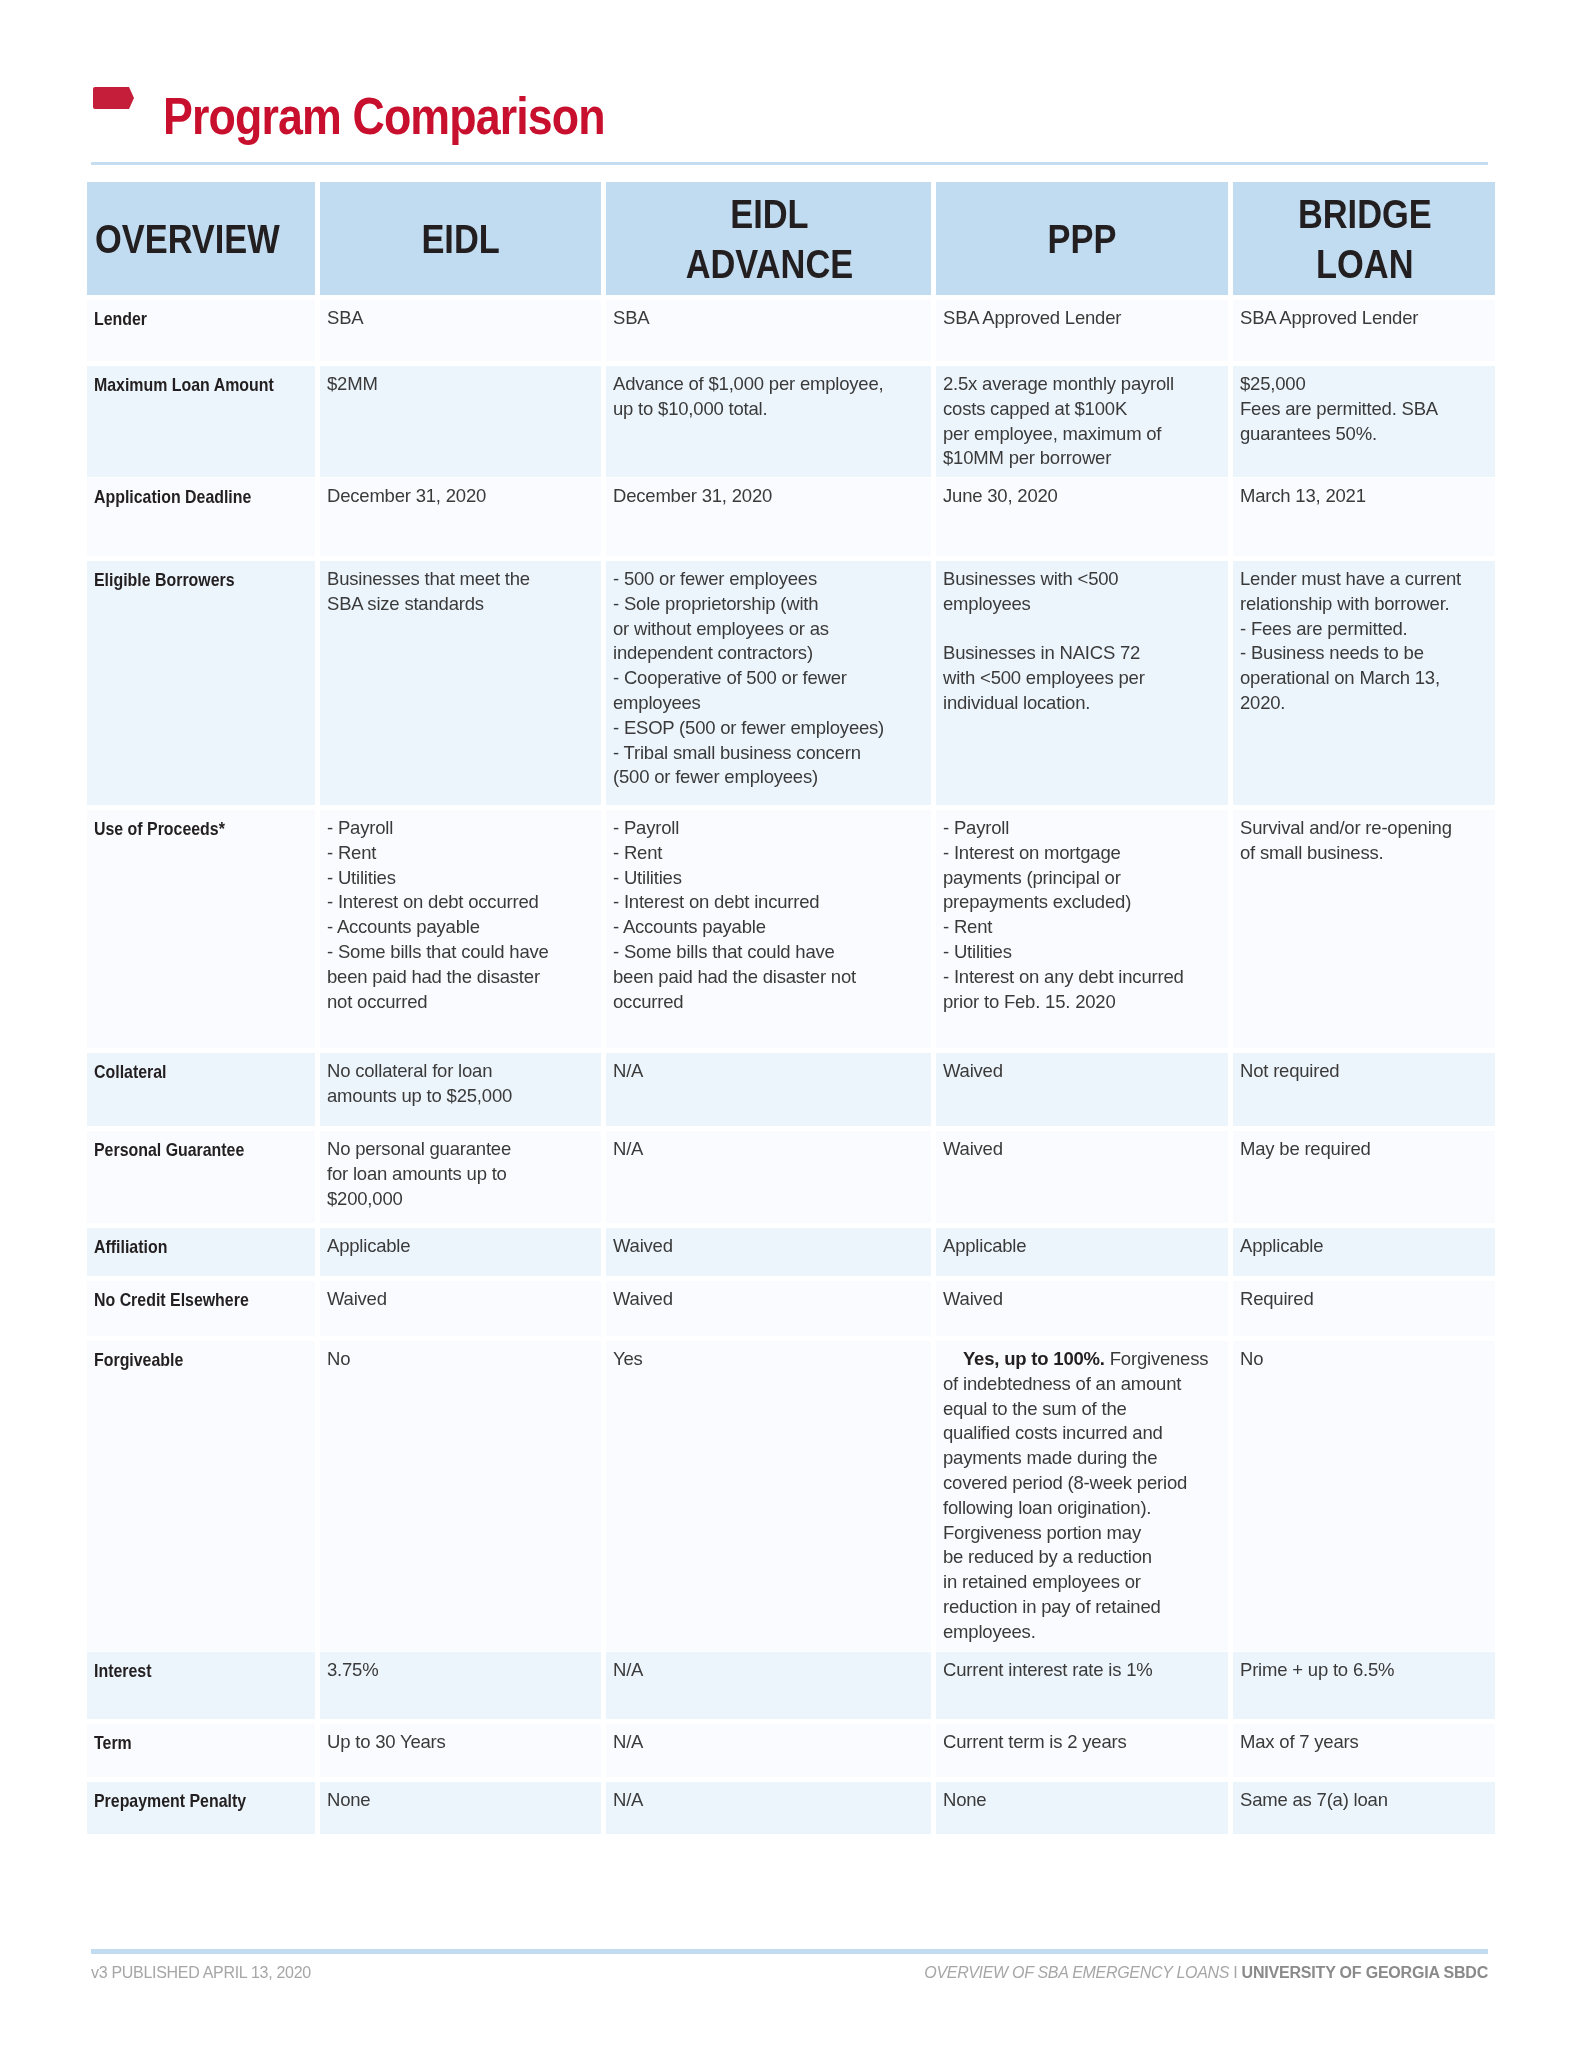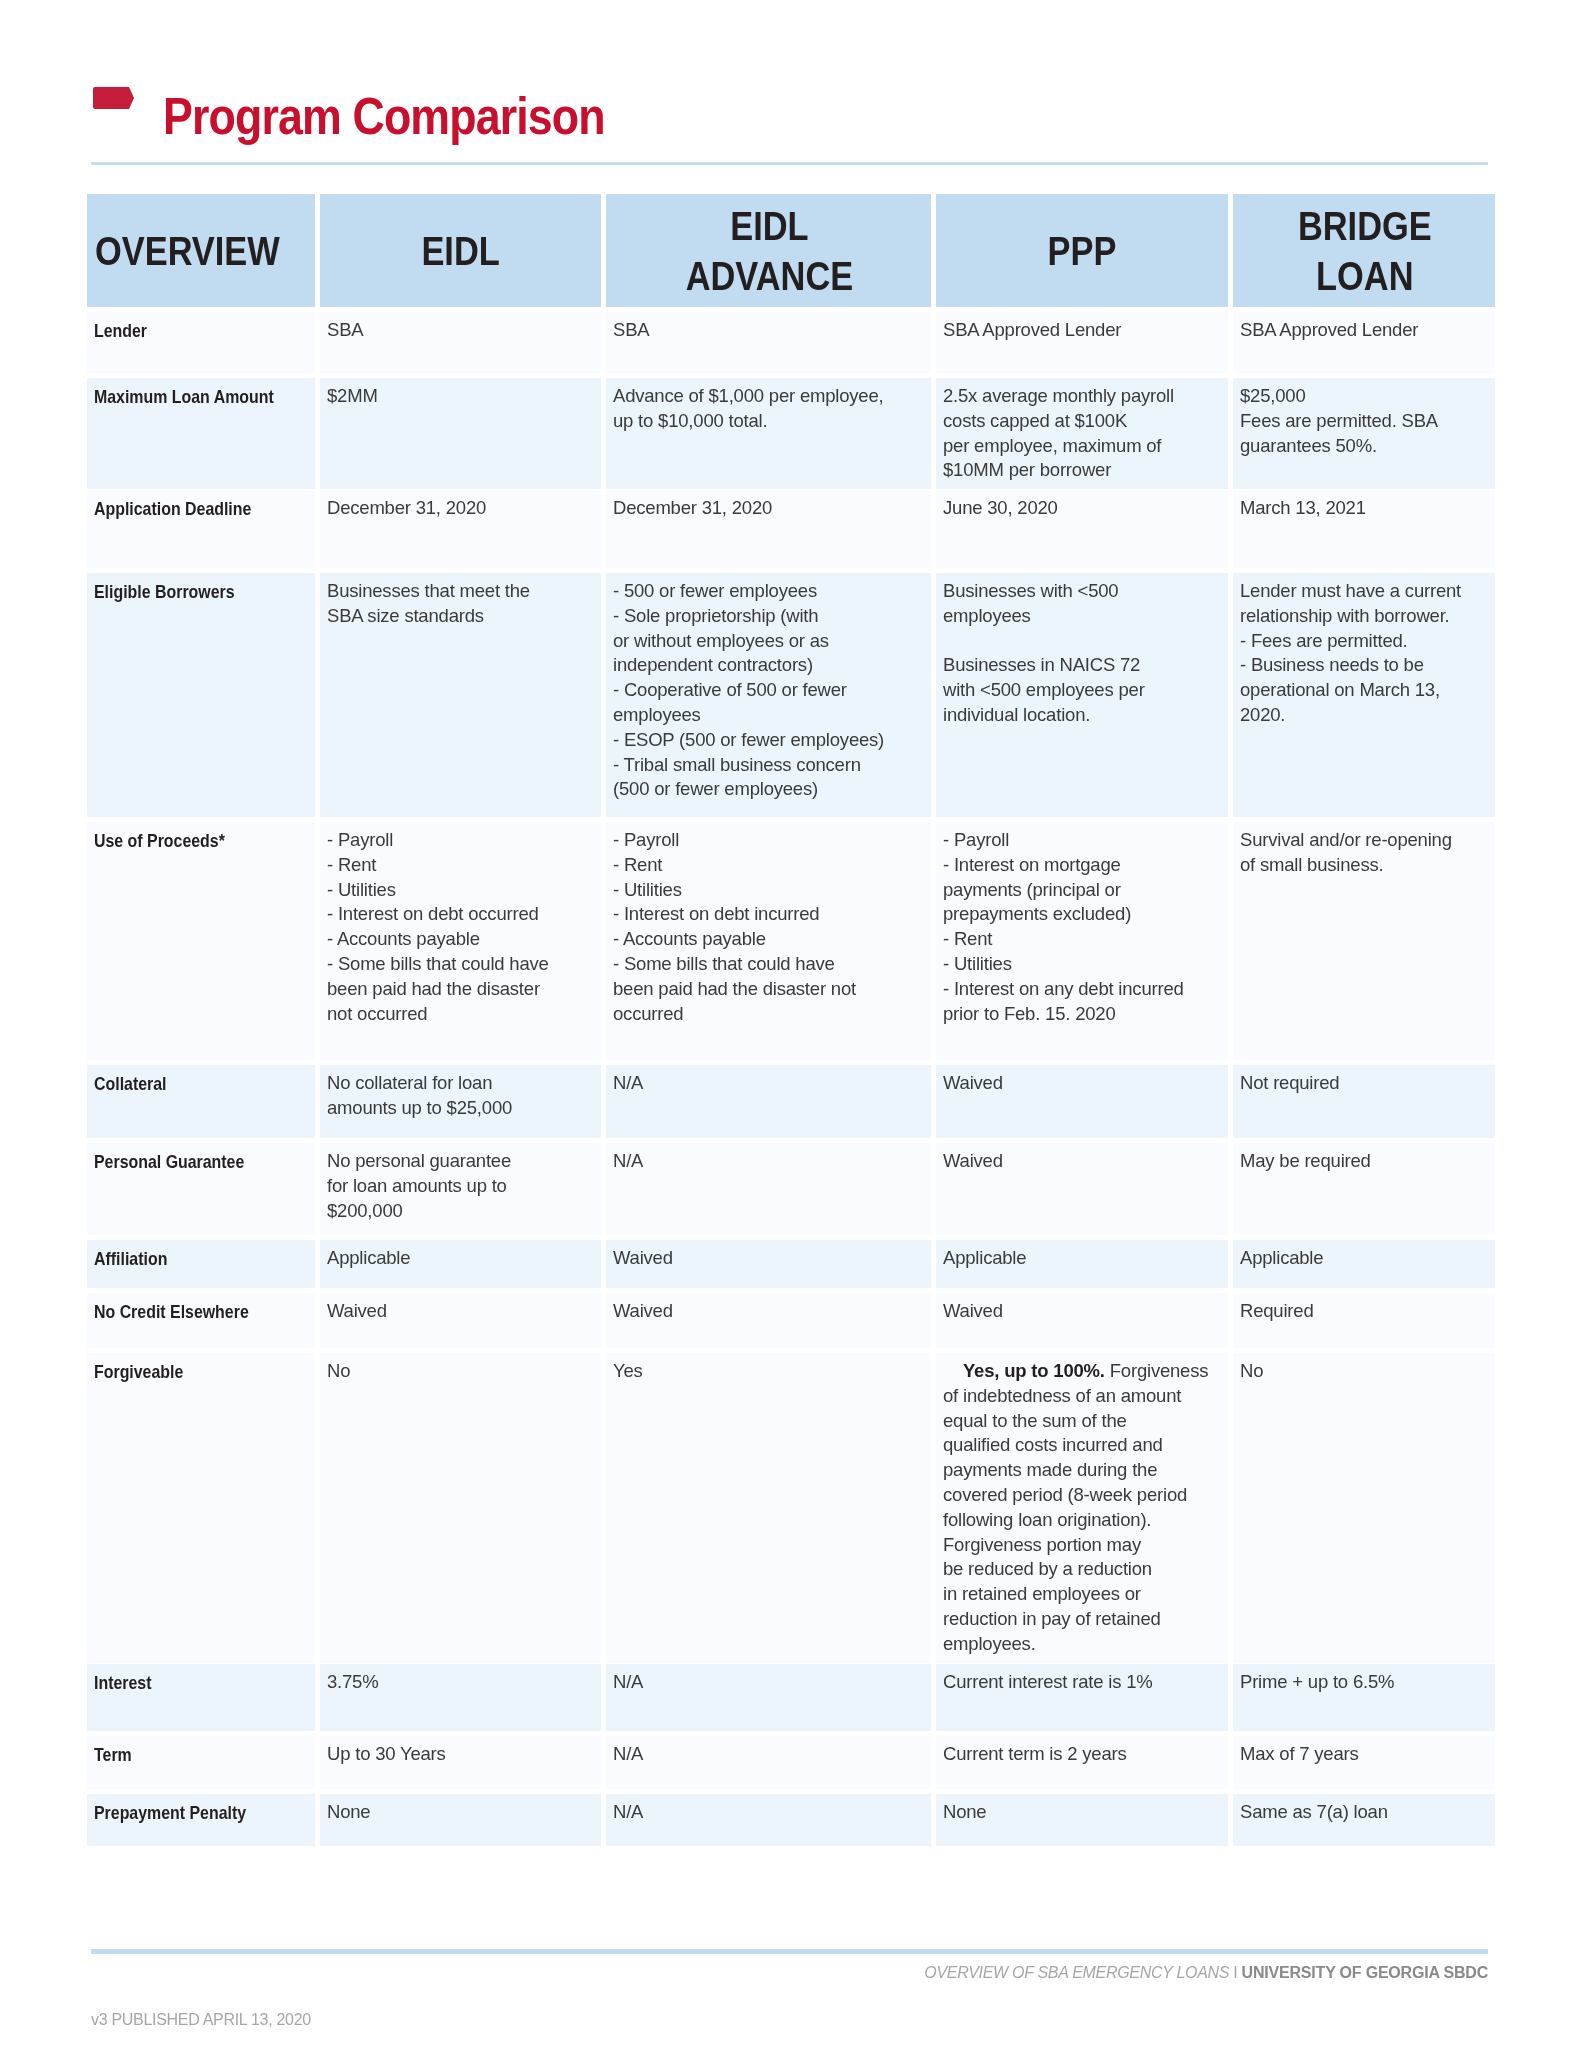--- a/index.html
+++ b/index.html
@@ -5,38 +5,38 @@
     * { box-sizing: border-box; margin: 0; padding: 0; }
     html, body { width: 1583px; height: 2048px; background: #ffffff; }
     body { position: relative; font-family: "Liberation Sans", sans-serif; color: #231f20; overflow: hidden; }
 
     .title-wrap { position: absolute; left: 91px; top: 86px; height: 60px; display: flex; align-items: flex-start; }
     .title-marker { width: 44px; height: 24px; position: relative; margin-right: 28px; }
     .title-marker svg { display: block; }
     .page-title { font-family: "Liberation Sans", sans-serif; font-weight: bold; font-size: 52px; color: #c8102e; letter-spacing: -1px; transform: scaleX(0.86); transform-origin: left center; white-space: nowrap; }
     .title-rule { position: absolute; left: 91px; top: 162px; width: 1397px; height: 3px; background: #c5ddf1; }
 
-    .table { position: absolute; left: 87px; top: 194px; width: 1401px; }
+    .table { position: absolute; left: 87px; top: 182px; width: 1401px; }
     .row { display: grid; grid-template-columns: 228px 281px 325px 292px 262px; column-gap: 5px; margin-bottom: 5px; }
     .row > div { padding: 6px 6px 6px 7px; }
 
     .head-row > div { background: #c1dcf1; height: 113px; display: flex; align-items: center; justify-content: center; text-align: center; }
     .head-row > div.first { justify-content: flex-start; padding-left: 8px; }
     .head-label { font-family: "Liberation Sans", sans-serif; font-weight: bold; font-size: 40px; line-height: 50px; color: #231f20; transform: scaleX(0.86); white-space: pre-line; }
     .head-row > div.first .head-label { transform-origin: left center; }
 
     .row.alt-a > div { background: #f9fbfe; }
     .row.alt-b > div { background: #edf5fc; }
 
     .row-label { font-family: "Liberation Sans", sans-serif; font-weight: bold; font-size: 18.5px; line-height: 25px; color: #231f20; transform: scaleX(0.86); transform-origin: left top; white-space: nowrap; }
     .cell { font-family: Liberation Sans, sans-serif; font-size: 18.5px; line-height: 24.8px; color: #3a3a3a; white-space: pre-line; letter-spacing: -0.2px; }
     .cell .strong { font-weight: bold; color: #231f20; margin-left: 20px; }
 
     .footer-rule { position: absolute; left: 91px; top: 1949px; width: 1397px; height: 5px; background: #c1dcf1; }
-    .footer-left { position: absolute; left: 91px; top: 1964px; font-size: 16px; color: #a6a6a6; letter-spacing: -0.3px; margin-top: 47px; }
+    .footer-left { position: absolute; left: 91px; top: 1964px; font-size: 16px; color: #a6a6a6; letter-spacing: -0.3px; }
     .footer-right { position: absolute; right: 95px; top: 1964px; font-size: 16px; color: #a6a6a6; white-space: nowrap; }
     .footer-right .ital { font-style: italic; letter-spacing: -0.3px; }
     .footer-right .sep { margin: 0 4px; }
     .footer-right .org { font-weight: bold; color: #8a8a8a; letter-spacing: -0.2px; text-align: right; }
   </style>
 </head>
 <body>
 
 <div class="title-wrap">
   <span class="title-marker">

